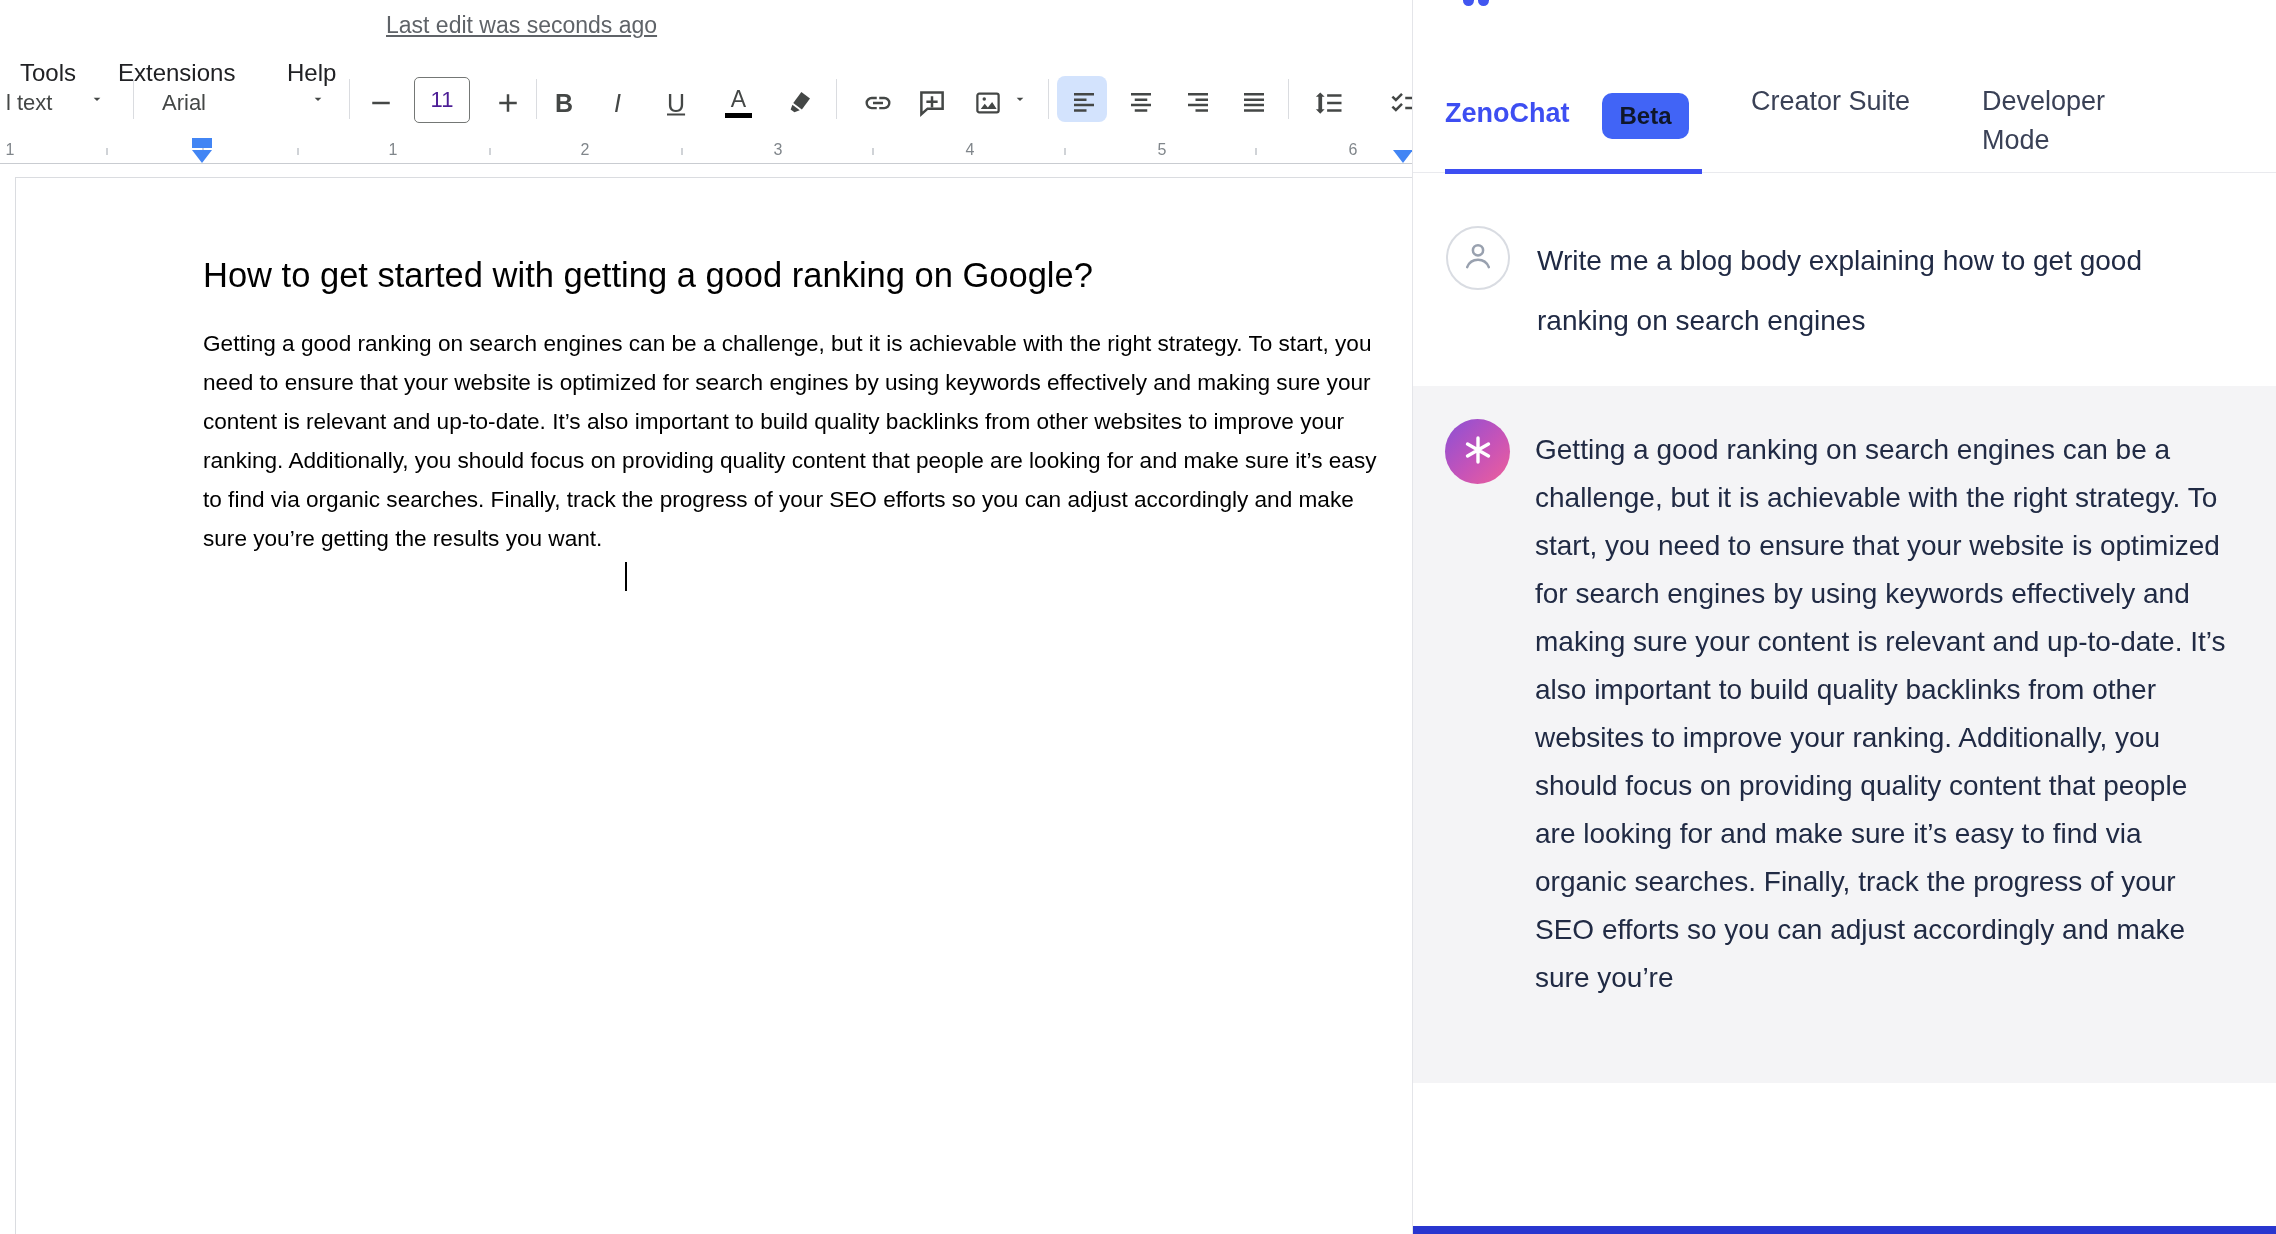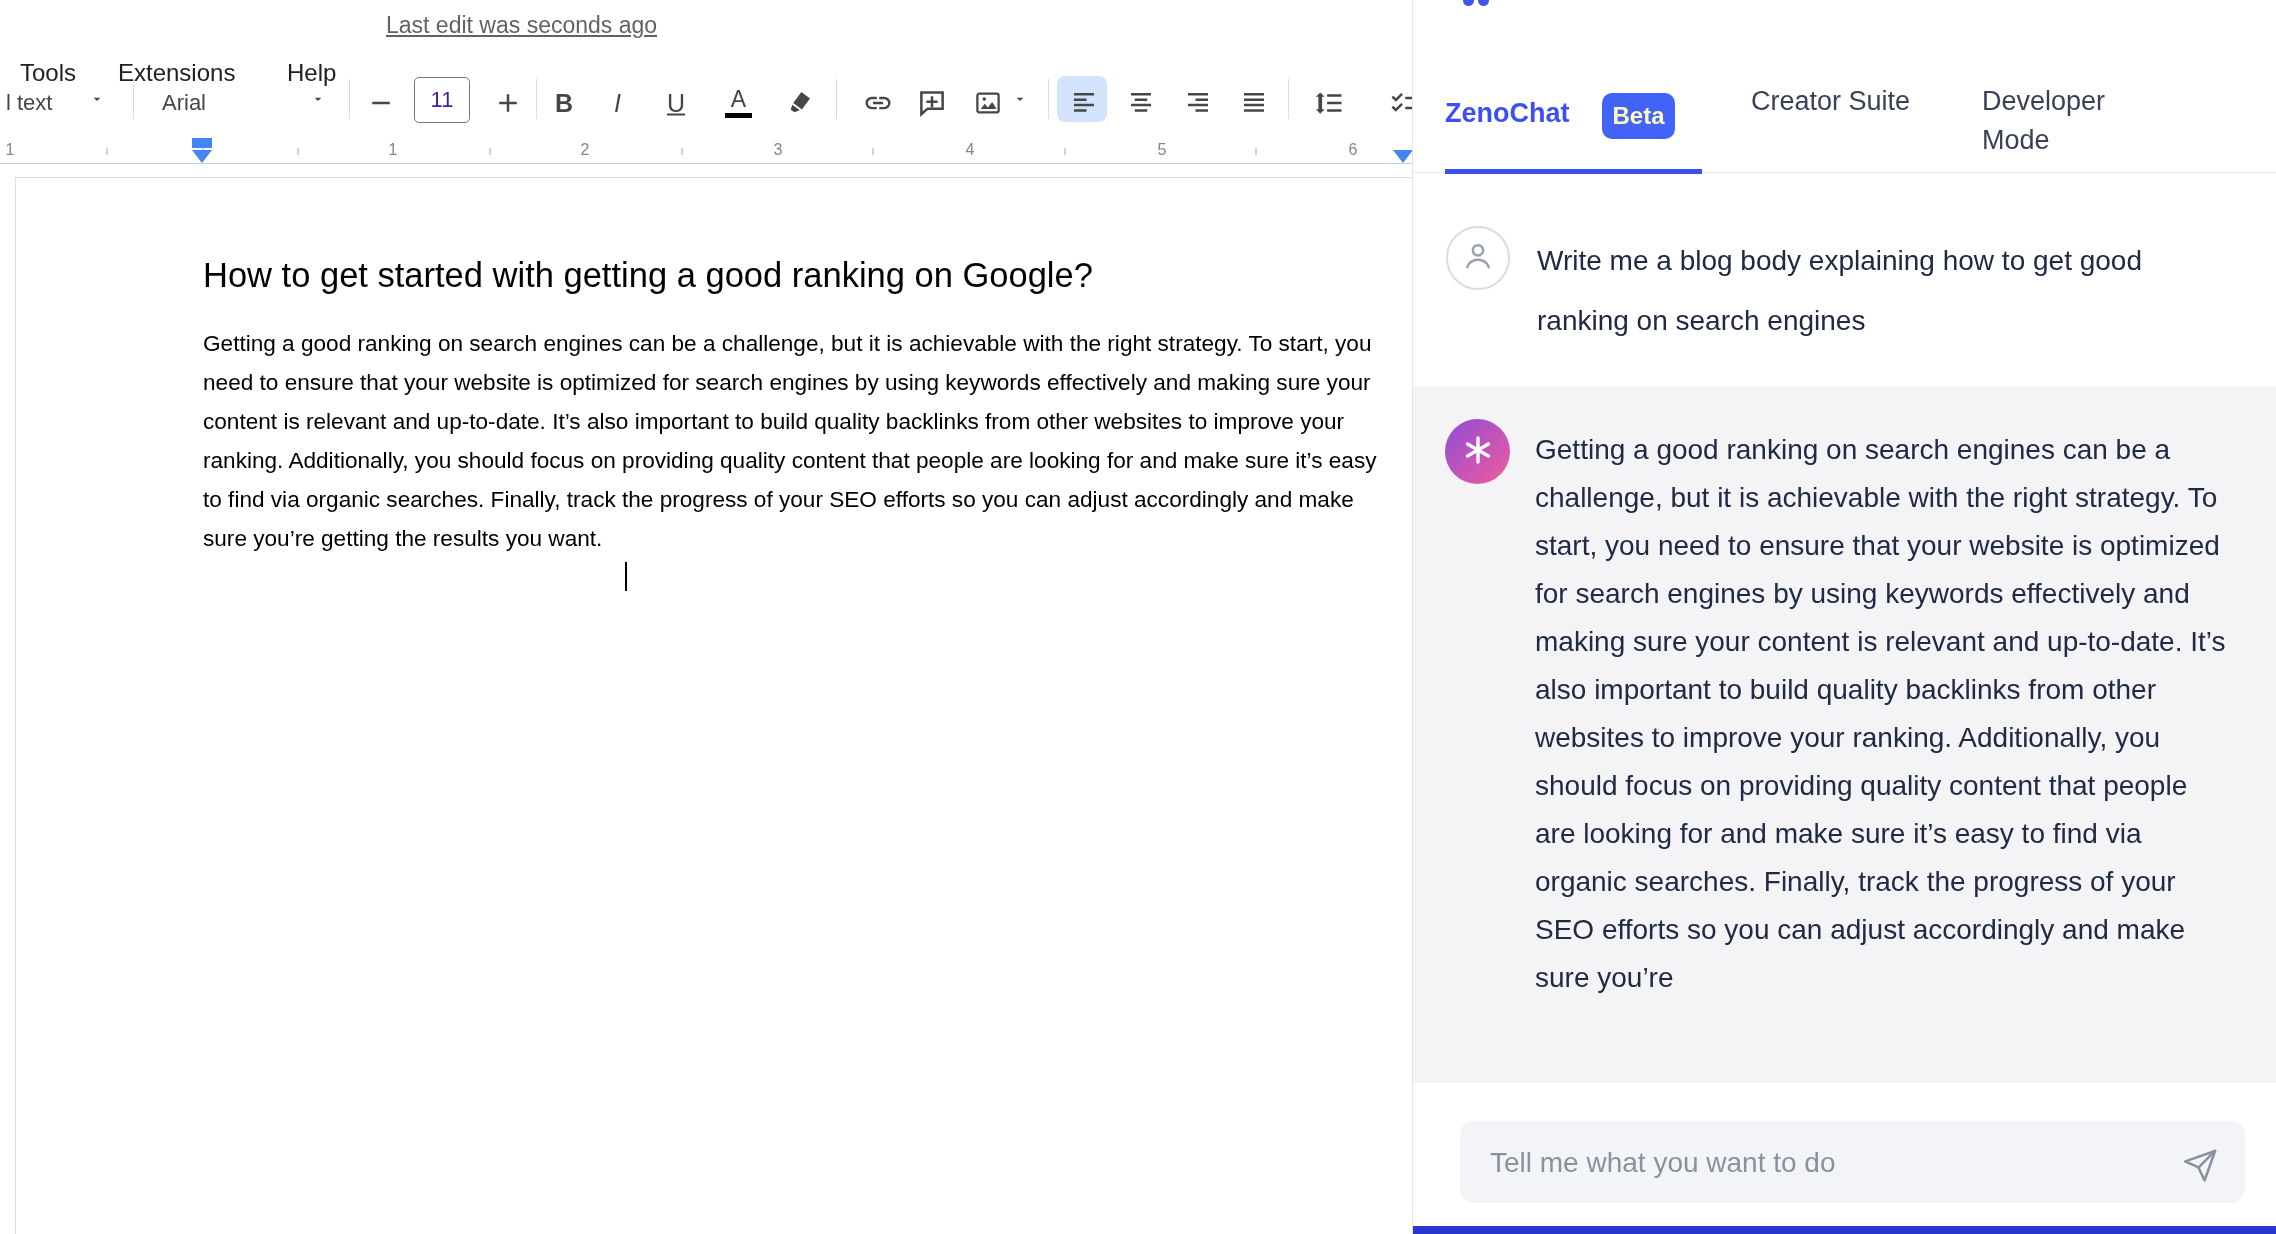--- a/index.html
+++ b/index.html
@@ -40,22 +40,22 @@
   .page-leftline{position:absolute;left:15px;top:177px;width:1px;height:1057px;background:#dadce0;}
 
   .doc-title{position:absolute;left:203px;top:253px;width:1190px;font-size:34.5px;line-height:44px;color:#000;}
   .doc-body{position:absolute;left:203px;top:324px;width:1196px;font-size:22.6px;line-height:39px;color:#000;}
   .caret-cursor{position:absolute;left:625px;top:562px;width:2px;height:29px;background:#000;}
 
   
   .panel{position:absolute;left:1412px;top:0;width:864px;height:1234px;background:#fff;border-left:1px solid #e4e5e9;box-sizing:border-box;overflow:hidden;}
   .logo-dot{position:absolute;top:-5px;width:11px;height:11px;border-radius:50%;background:#4156f0;}
   .tab-zeno{position:absolute;left:32px;top:98px;font-size:27px;font-weight:700;color:#3d4ef2;white-space:nowrap;}
-  .beta-badge{position:absolute;left:189px;top:93px;width:73px;height:46px;border-radius:10px;background:#4164f6;
-              display:flex;align-items:center;justify-content:center;color:#fef9c3;font-size:24px;font-weight:700;}
+  .beta-badge{position:absolute;left:189px;top:93px;width:87px;height:46px;border-radius:10px;background:#4164f6;
+              display:flex;align-items:center;justify-content:center;color:#0f172a;font-size:24px;font-weight:700;}
   .tab-grey{position:absolute;top:82px;font-size:27px;line-height:39px;color:#3a4156;}
   .tab-underline{position:absolute;left:32px;top:169px;width:257px;height:5px;background:#3d4ef2;}
   .tab-hairline{position:absolute;left:0;top:172px;width:864px;height:1px;background:#e9eaee;}
 
   .user-avatar{position:absolute;left:33px;top:226px;width:64px;height:64px;border-radius:50%;background:#fff;
                border:2px solid #d9dce2;box-sizing:border-box;display:flex;align-items:center;justify-content:center;}
   .user-text{position:absolute;left:124px;top:231px;width:690px;font-size:28px;line-height:60px;color:#202a44;}
 
   .ai-block{position:absolute;left:0;top:386px;width:864px;height:697px;background:#f4f4f6;overflow:hidden;}
   .ai-avatar{position:absolute;left:32px;top:33px;width:65px;height:65px;border-radius:50%;
@@ -253,25 +253,16 @@
       <div class="ai-avatar">
         <span>
           <svg width="34" height="34" viewBox="0 0 24 24" fill="none" stroke="#fff" stroke-width="2.4" stroke-linecap="round">
             <path d="M12 3.5v17M4.6 7.75l14.8 8.5M19.4 7.75l-14.8 8.5"></path>
           </svg>
         </span>
       </div>
       <div class="ai-text">Getting a good ranking on search engines can be a challenge, but it is achievable with the right strategy. To start, you need to ensure that your website is optimized for search engines by using keywords effectively and making sure your content is relevant and up-to-date. It’s also important to build quality backlinks from other websites to improve your ranking. Additionally, you should focus on providing quality content that people are looking for and make sure it’s easy to find via organic searches. Finally, track the progress of your SEO efforts so you can adjust accordingly and make sure you’re</div>
     </div>
 
-    <div class="chat-input-wrap">
-      <input class="chat-input" type="text" placeholder="Tell me what you want to do" style="">
-      <button class="send-btn">
-        <svg width="38" height="38" viewBox="0 0 24 24" fill="none" stroke="#8b909e" stroke-width="1.6" stroke-linejoin="round" stroke-linecap="round">
-          <path d="M21.5 2.5L11 13"></path>
-          <path d="M21.5 2.5l-6.6 18.6-3.9-8.2-8.3-3.8z"></path>
-        </svg>
-      </button>
-    </div>
 
     <div class="bottom-bar"></div>
   </div>
 </div>
 
 </body></html>

